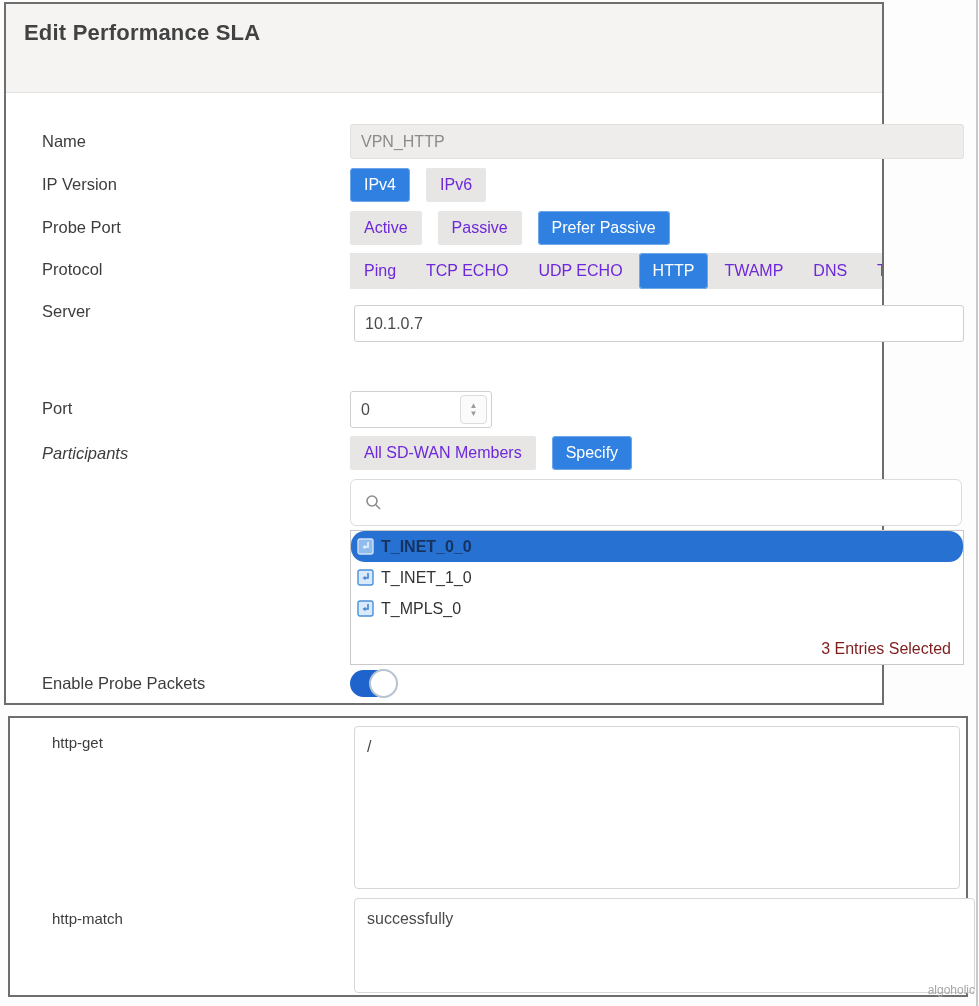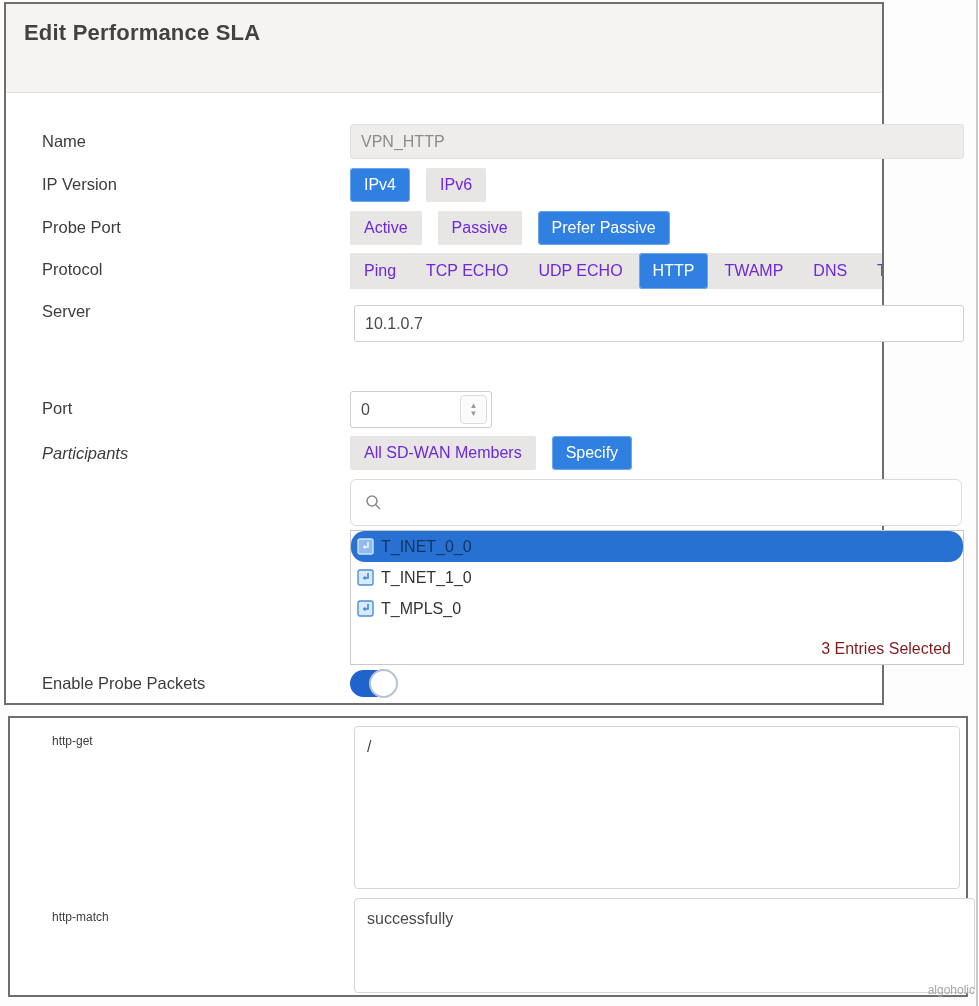--- a/index.html
+++ b/index.html
@@ -16,21 +16,21 @@
   #panel-http{left:8px;top:716px;width:960px;height:281px;}
   .dlg-header{
     position:absolute;left:0;top:0;right:0;height:88px;
     background:#f5f4f2;border-bottom:1px solid #e3e2e0;
   }
   .dlg-title{
     position:absolute;left:18px;top:16px;font-size:22px;font-weight:600;color:#424242;
     letter-spacing:.2px;
   }
   .lbl{position:absolute;left:36px;font-size:16.5px;color:#3d3d3d;white-space:nowrap;}
-  .lbl2{position:absolute;left:42px;font-size:12px;color:#3d3d3d;white-space:nowrap;}
+  .lbl2{position:absolute;left:42px;font-size:15px;color:#3d3d3d;white-space:nowrap;}
 
   .txtfield{
     position:absolute;box-sizing:border-box;font-family:inherit;
     font-size:16px;color:#4a4a4a;padding:0 10px;
     background:#fff;border:1px solid #cfcfcf;border-radius:3px;outline:none;
   }
   .txtfield.disabled{background:#eeedeb;border-color:#e2e0de;color:#8b8b8b;}
 
   .seg-row{position:absolute;display:flex;gap:16px;align-items:stretch;}
   .seg{
@@ -70,21 +70,21 @@
 
   
   .memberlist{
     position:absolute;left:344px;top:526px;width:614px;height:135px;box-sizing:border-box;
     border:1px solid #c9c9c9;background:#fff;
   }
   .mrow{
     display:flex;align-items:center;height:31px;padding-left:6px;gap:7px;
     font-size:16px;color:#333;cursor:pointer;
   }
-  .mrow.sel{background:#2671d2;color:#16335f;font-weight:400;border-radius:14px;}
+  .mrow.sel{background:#2671d2;color:#16335f;font-weight:700;border-radius:14px;}
   .mlist-footer{
     position:absolute;right:12px;bottom:6px;font-size:16px;color:#7f1d1d;
   }
 
   
   .toggle{
     position:absolute;left:344px;top:666px;width:46px;height:27px;border-radius:14px;
     background:#1f63cc;cursor:pointer;
   }
   .toggle .knob{

